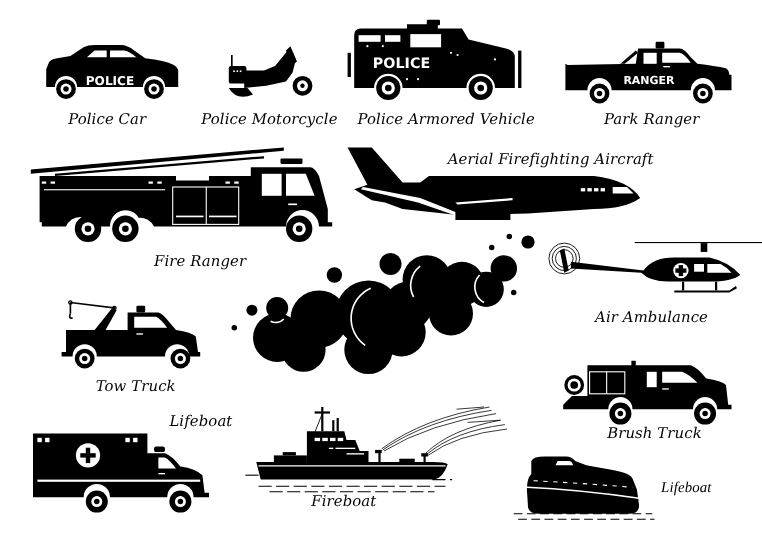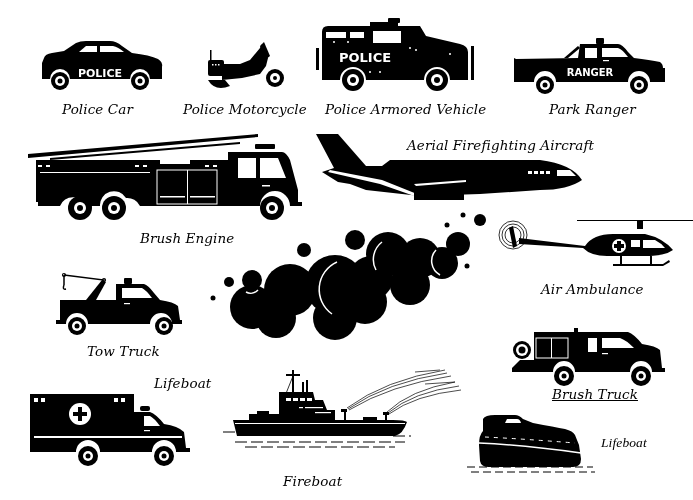--- a/index.html
+++ b/index.html
@@ -120,21 +120,21 @@
     <circle class="ink" cx="80" cy="88" r="12"></circle>
       <circle class="paper" cx="80" cy="88" r="6"></circle>
       <circle class="ink" cx="80" cy="88" r="3"></circle>
     <circle class="ink" cx="114" cy="88" r="12"></circle>
       <circle class="paper" cx="114" cy="88" r="6"></circle>
       <circle class="ink" cx="114" cy="88" r="3"></circle>
     <circle class="ink" cx="272" cy="88" r="12"></circle>
       <circle class="paper" cx="272" cy="88" r="6"></circle>
       <circle class="ink" cx="272" cy="88" r="3"></circle>
   </svg>
-  <div class="label" style="left:140px;top:110px;">Brush Engine</div>
+  <div class="label" style="left:140px;top:110px;">Fire Ranger</div>
 </div>
 
 <div class="item" style="left:310px;top:120px;width:290px;height:90px;">
   <svg width="290" height="90" viewBox="0 0 290 90" style="left:0;top:0;">
     <path class="ink" d="M6,14 L28,14 L56,46 L72,46 L80,40 L230,40 Q262,44 272,60 Q258,70 230,70 L170,74 L110,76 L56,70 L40,64 L28,62 L12,52 L24,48 Z"></path>
     <path class="paper" d="M18,52 L70,64 L110,78 L112,76 L72,60 L20,50 Z"></path>
     <path class="ink" d="M104,66 L154,62 L154,80 L104,80 Z"></path>
     <path class="paper" d="M104,64 L156,60 L156,62 L106,66 Z"></path>
     <rect class="paper" x="218" y="51" width="4" height="3"></rect>
       <rect class="paper" x="224" y="51" width="4" height="3"></rect>
@@ -230,21 +230,21 @@
     <rect class="paper" x="88" y="28" width="9" height="14"></rect>
     <path class="paper" d="M102,28 L120,28 Q126,30 134,38 L102,38 Z"></path>
     <rect class="paper" x="102" y="43" width="6" height="1.2"></rect>
     <circle class="ink" cx="64" cy="66" r="10"></circle>
       <circle class="paper" cx="64" cy="66" r="5"></circle>
       <circle class="ink" cx="64" cy="66" r="2.5"></circle>
     <circle class="ink" cx="141" cy="66" r="10"></circle>
       <circle class="paper" cx="141" cy="66" r="5"></circle>
       <circle class="ink" cx="141" cy="66" r="2.5"></circle>
   </svg>
-  <div class="label" style="left:52px;top:76px;text-decoration:underline;">Brush Truck</div>
+  <div class="label" style="left:52px;top:76px;">Brush Truck</div>
 </div>
 
 <div class="item" style="left:0;top:370px;width:240px;height:120px;">
   <svg width="240" height="100" viewBox="0 0 240 100" style="left:0;top:0;">
     <path class="ink" d="M30,24 L134,24 L134,42 L150,42 Q156,44 164,54 Q178,56 184,62 L186,78 L190,78 L190,82 L176,82 A12,12 0 0 0 152,82 L100,82 A12,12 0 0 0 76,82 L30,82 Z"></path>
     <rect class="ink" x="140" y="36" width="10" height="5" rx="2"></rect>
     <rect class="paper" x="34" y="28" width="4" height="4"></rect>
       <rect class="paper" x="41" y="28" width="4" height="4"></rect>
     <rect class="paper" x="114" y="28" width="4" height="4"></rect>
       <rect class="paper" x="121" y="28" width="4" height="4"></rect>
@@ -298,21 +298,21 @@
       <path d="M200,12 L225,10"></path>
         <path d="M210,24 L240,22"></path>
     </g>
     <g stroke="#000" stroke-width="1" stroke-dasharray="12,4">
       <line x1="8" y1="72" x2="22" y2="72"></line>
       <line x1="20" y1="82" x2="190" y2="82"></line>
       <line x1="30" y1="87" x2="180" y2="87"></line>
       <line x1="178" y1="76" x2="196" y2="76"></line>
     </g>
   </svg>
-  <div class="label" style="left:68px;top:88px;margin-top:25px;">Fireboat</div>
+  <div class="label" style="left:68px;top:88px;">Fireboat</div>
 </div>
 
 <div class="item" style="left:455px;top:405px;width:238px;height:90px;">
   <svg width="238" height="80" viewBox="0 0 238 80" style="left:0;top:0;">
     <path class="ink" d="M28,14 Q30,10 40,10 L60,10 Q64,10 68,14 L78,18 Q100,22 110,24 Q118,26 120,30 L124,40 L126,54 Q126,62 118,62 L34,62 Q26,62 25,56 L24,40 Q24,30 28,26 Z"></path>
     <path class="paper" d="M52,14 L62,14 Q65,14 66,18 L50,18 Z"></path>
     <path fill="none" stroke="#fff" stroke-width="1.5" d="M24,38 Q70,40 126,48"></path>
     <path fill="none" stroke="#fff" stroke-width="1" stroke-dasharray="4,5" d="M30,32 Q70,34 120,38"></path>
     <g stroke="#000" stroke-width="1" stroke-dasharray="8,4">
       <line x1="12" y1="62" x2="138" y2="62"></line>

